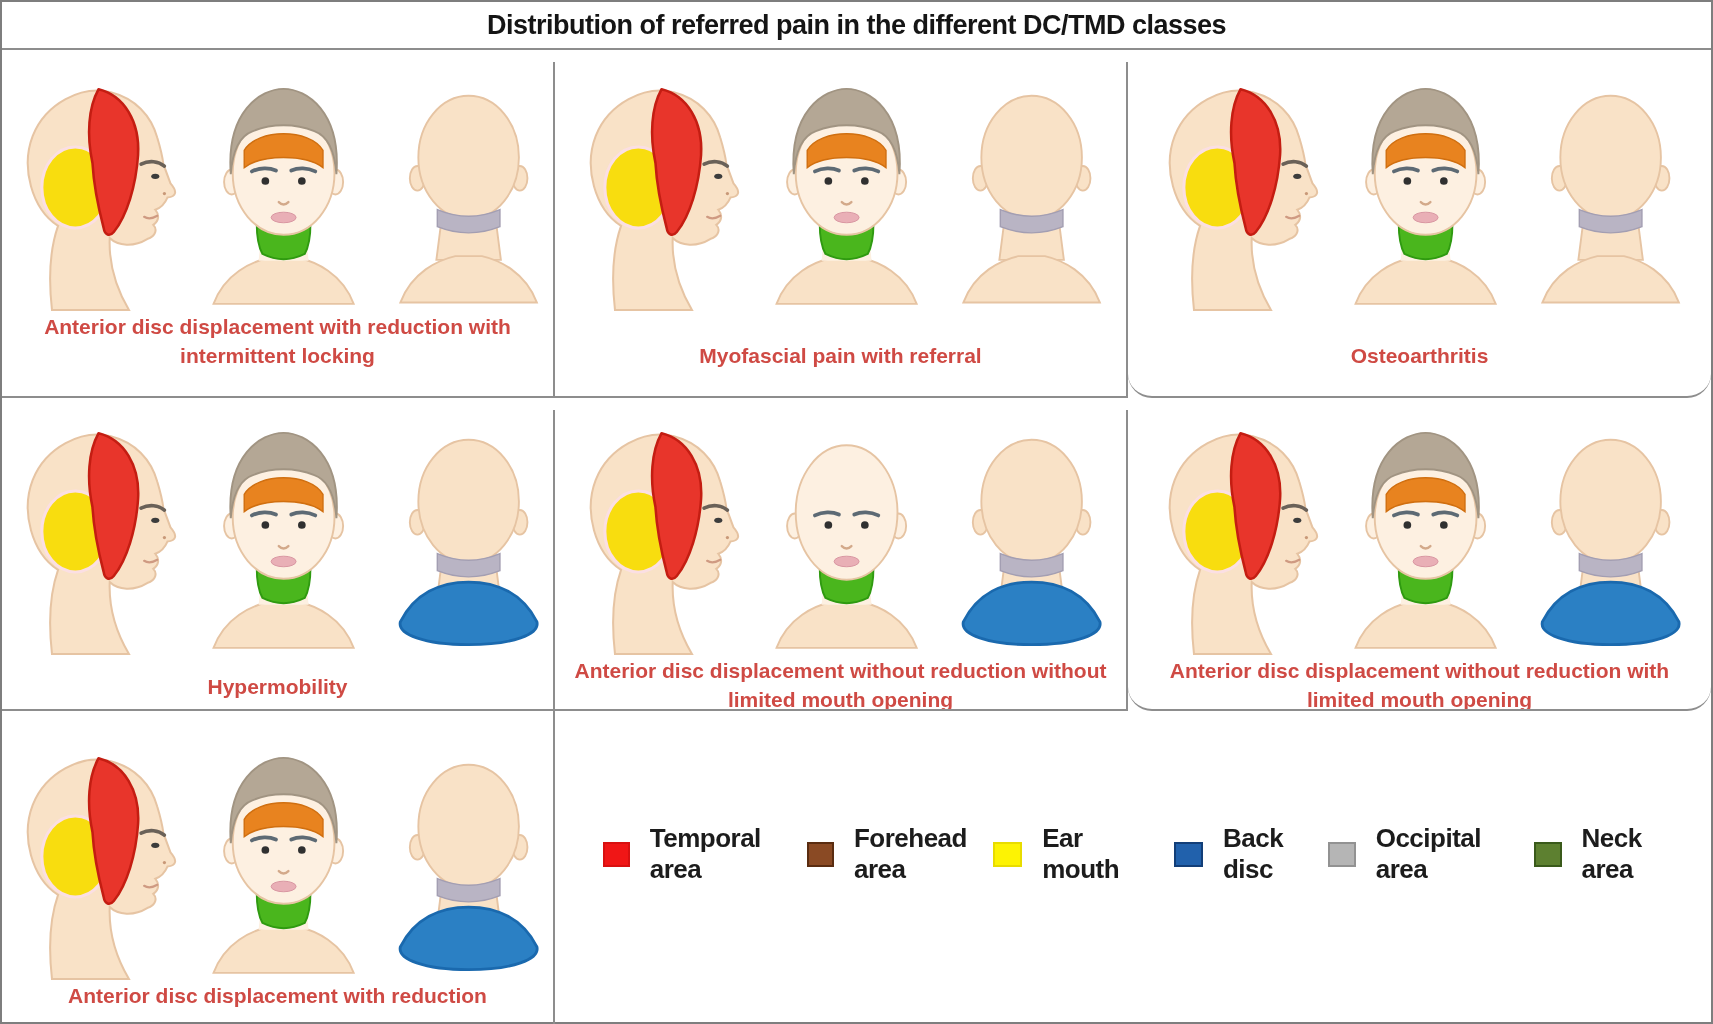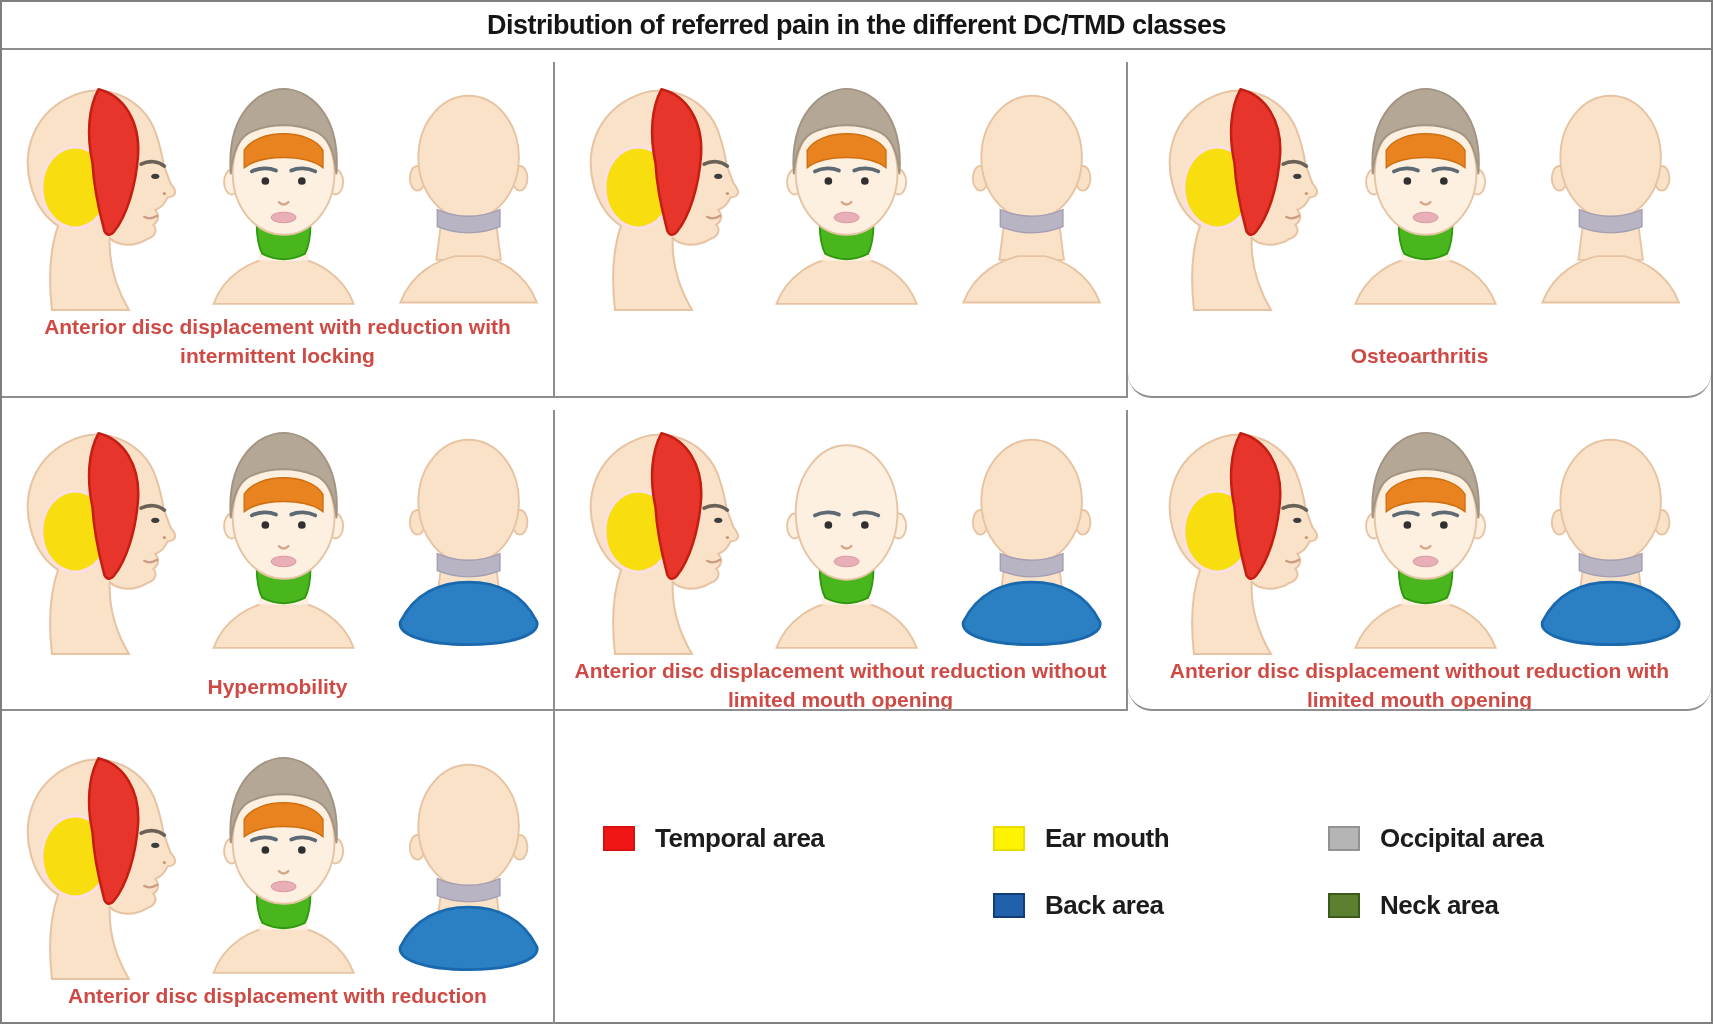--- a/index.html
+++ b/index.html
@@ -35,21 +35,21 @@
     color:#cf4a44;font-weight:bold;font-size:21px;line-height:1.4;
   }
   .cell.r1 .cell-label{padding-bottom:26px;}
   .cell.r2 .cell-label{padding-bottom:8px;}
   .cell.r3 .cell-label{padding-bottom:16px;}
   .legend-cell{
     grid-column:2 / 4;grid-row:3;box-sizing:border-box;
     display:flex;align-items:flex-start;
     padding:112px 30px 0 48px;
   }
-  .legend-col{display:flex;flex-direction:column;gap:36px;}
+  .legend-col{display:flex;gap:20px;}
   .legend-col.col-0{flex:0 0 390px;}
   .legend-col.col-1{flex:0 0 335px;}
   .legend-col.col-2{flex:1;justify-content:flex-end;}
   .legend-item{display:flex;align-items:center;gap:20px;}
   .swatch{width:32px;height:25px;display:inline-block;border:2px solid transparent;box-sizing:border-box;}
   .legend-label{font-size:26px;color:#1c1c1c;font-weight:600;letter-spacing:-0.5px;}
   svg{display:block;}
 </style>
 </head>
 <body>
@@ -124,20 +124,21 @@
   </svg>
           <svg width="166" height="238" viewBox="0 0 175 235">
   <path d="M60 118L110 118L119 188L51 188Z" fill="#f9e2c7" stroke="#e6c4a3" stroke-width="2"></path>
   <path d="M13 233C25 201 53 188 71 184L99 184C117 188 145 201 157 233Z" fill="#f9e2c7" stroke="#e6c4a3" stroke-width="2"></path>
   <ellipse cx="31" cy="102" rx="8" ry="13" fill="#f9e2c7" stroke="#e6c4a3" stroke-width="2"></ellipse>
   <ellipse cx="139" cy="102" rx="8" ry="13" fill="#f9e2c7" stroke="#e6c4a3" stroke-width="2"></ellipse>
   <ellipse cx="85" cy="80" rx="53" ry="65" fill="#f9e2c7" stroke="#e6c4a3" stroke-width="2"></ellipse>
   <path d="M52 135Q85 149 118 135L118 153Q85 166 52 153Z" fill="#b9b4c4" stroke="#a39eb2" stroke-width="1.5"></path>
   </svg>
         </div>
+        <div class="cell-label">Myofascial pain with referral</div>
       </div>
       <div class="cell r1 c3">
         <div class="heads">
           <svg width="182" height="238" viewBox="0 0 175 235">
   <path d="M47 233C43 198 46 170 53 150C27 133 16 92 28 61C41 29 76 11 105 18C129 24 145 41 151 63C154 73 156 81 157 89L164 108C171 116 170 121 161 122C158 129 155 132 149 134C153 139 153 145 147 149C151 153 150 160 141 163C128 171 112 170 104 162C103 187 110 211 123 233Z" fill="#f9e2c7" stroke="#e6c4a3" stroke-width="2"></path>
   <ellipse cx="70" cy="112" rx="33" ry="40" fill="#f8dd0f" stroke="#fbdfe3" stroke-width="3"></ellipse>
   <path d="M93 15C118 21 134 47 132 80C130 110 121 140 108 156C104 161 99 159 98 152C92 129 88 106 87 88C81 60 83 33 93 15Z" fill="#e8352b" stroke="#c41d12" stroke-width="2.5" stroke-linejoin="round"></path>
   <path d="M135 89C143 85 152 86 158 91" fill="none" stroke="#6a6158" stroke-width="3.5" stroke-linecap="round"></path>
   <ellipse cx="149" cy="101" rx="4" ry="2.6" fill="#3c3c3c"></ellipse>
   <circle cx="158" cy="118" r="1.6" fill="#c89878"></circle>
@@ -320,29 +321,33 @@
   </svg>
         </div>
         <div class="cell-label">Anterior disc displacement with reduction</div>
       </div>
       <div class="legend-cell">
         <div class="legend-col col-0">
           <div class="legend-item">
             <span class="swatch" style="background: rgb(240, 22, 22); border-color: rgb(216, 16, 16);"></span>
             <span class="legend-label">Temporal area</span>
           </div>
+          <div class="legend-item">
+            <span class="swatch" style="background: rgb(138, 74, 36); border-color: rgb(90, 44, 16);"></span>
+            <span class="legend-label">Forehead area</span>
+          </div>
         </div>
         <div class="legend-col col-1">
           <div class="legend-item">
             <span class="swatch" style="background: rgb(253, 243, 3); border-color: rgb(232, 220, 0);"></span>
             <span class="legend-label">Ear mouth</span>
           </div>
           <div class="legend-item">
             <span class="swatch" style="background: rgb(33, 97, 172); border-color: rgb(18, 62, 120);"></span>
-            <span class="legend-label">Back area</span>
+            <span class="legend-label">Back disc</span>
           </div>
         </div>
         <div class="legend-col col-2">
           <div class="legend-item">
             <span class="swatch" style="background: rgb(181, 181, 181); border-color: rgb(146, 146, 146);"></span>
             <span class="legend-label">Occipital area</span>
           </div>
           <div class="legend-item">
             <span class="swatch" style="background: rgb(93, 128, 48); border-color: rgb(58, 90, 27);"></span>
             <span class="legend-label">Neck area</span>

